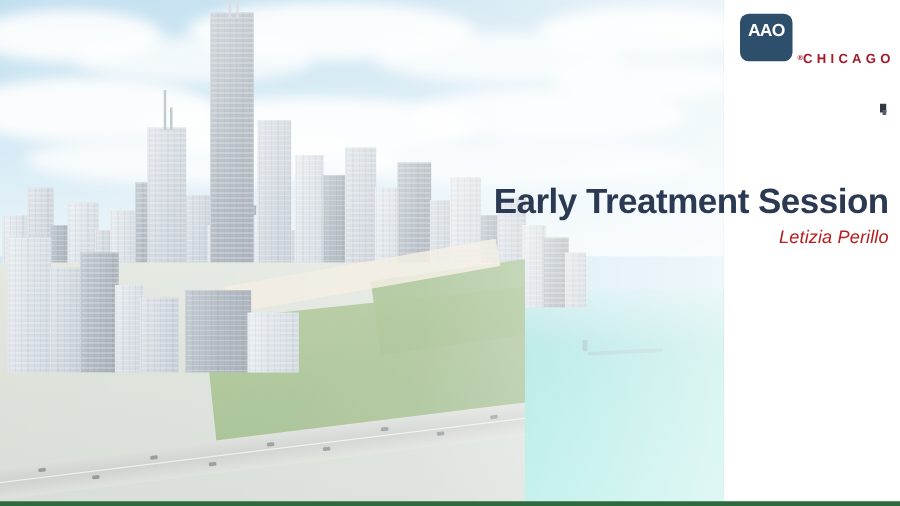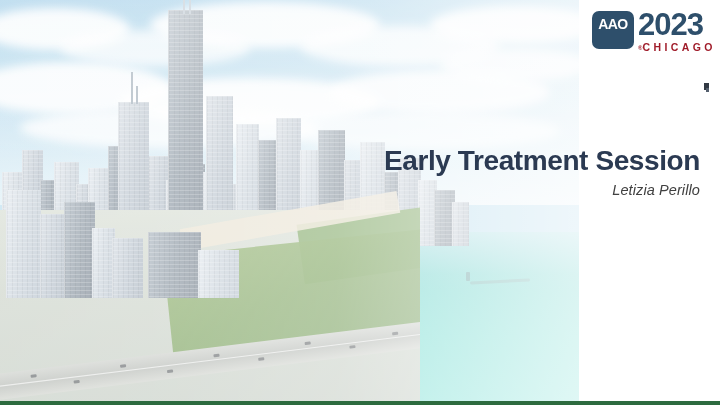--- a/index.html
+++ b/index.html
@@ -255,40 +255,40 @@
   }
   #logo-city .reg {
     font-size: 6px;
     vertical-align: middle;
     letter-spacing: 0;
   }
 
   
   #title-block {
     position: absolute;
-    left: 0; top: 144px;
+    left: 11px; top: 144px;
     width: 700px;
     text-align: right;
   }
   #session-title {
     font-family: "Liberation Sans", sans-serif;
     font-weight: 700;
     font-size: 28px;
     line-height: 34px;
     color: #2b3a52;
     letter-spacing: -0.4px;
     white-space: nowrap;
   }
   #speaker-name {
     margin-top: 3px;
     font-family: "Liberation Sans", sans-serif;
     font-style: italic;
     font-size: 14.5px;
     line-height: 18px;
-    color: #404040;
+    color: #b91c1c;
     letter-spacing: .1px;
     white-space: nowrap;
   }
 
   #president-block {
     position: absolute;
     left: 0; top: 340px;
     width: 700px;
     text-align: right;
     font-family: "Liberation Sans", sans-serif;
@@ -414,21 +414,20 @@
     <div class="photo-wash-top"></div>
   </div>
 
   <div id="white-panel"></div>
 
   <div id="logo">
     <div id="logo-mark">
       <div class="aao-text">AAO</div>
       <div class="swoosh"></div>
     </div>
-    <div id="logo-year">2023</div>
     <div id="logo-city"><span class="reg">®</span><span>CHICAGO</span></div>
   </div>
 
   <div id="title-block">
     <div id="session-title">Early Treatment Session</div>
     <div id="speaker-name">Letizia Perillo</div>
   </div>
 
 
   <div id="speck"></div>

